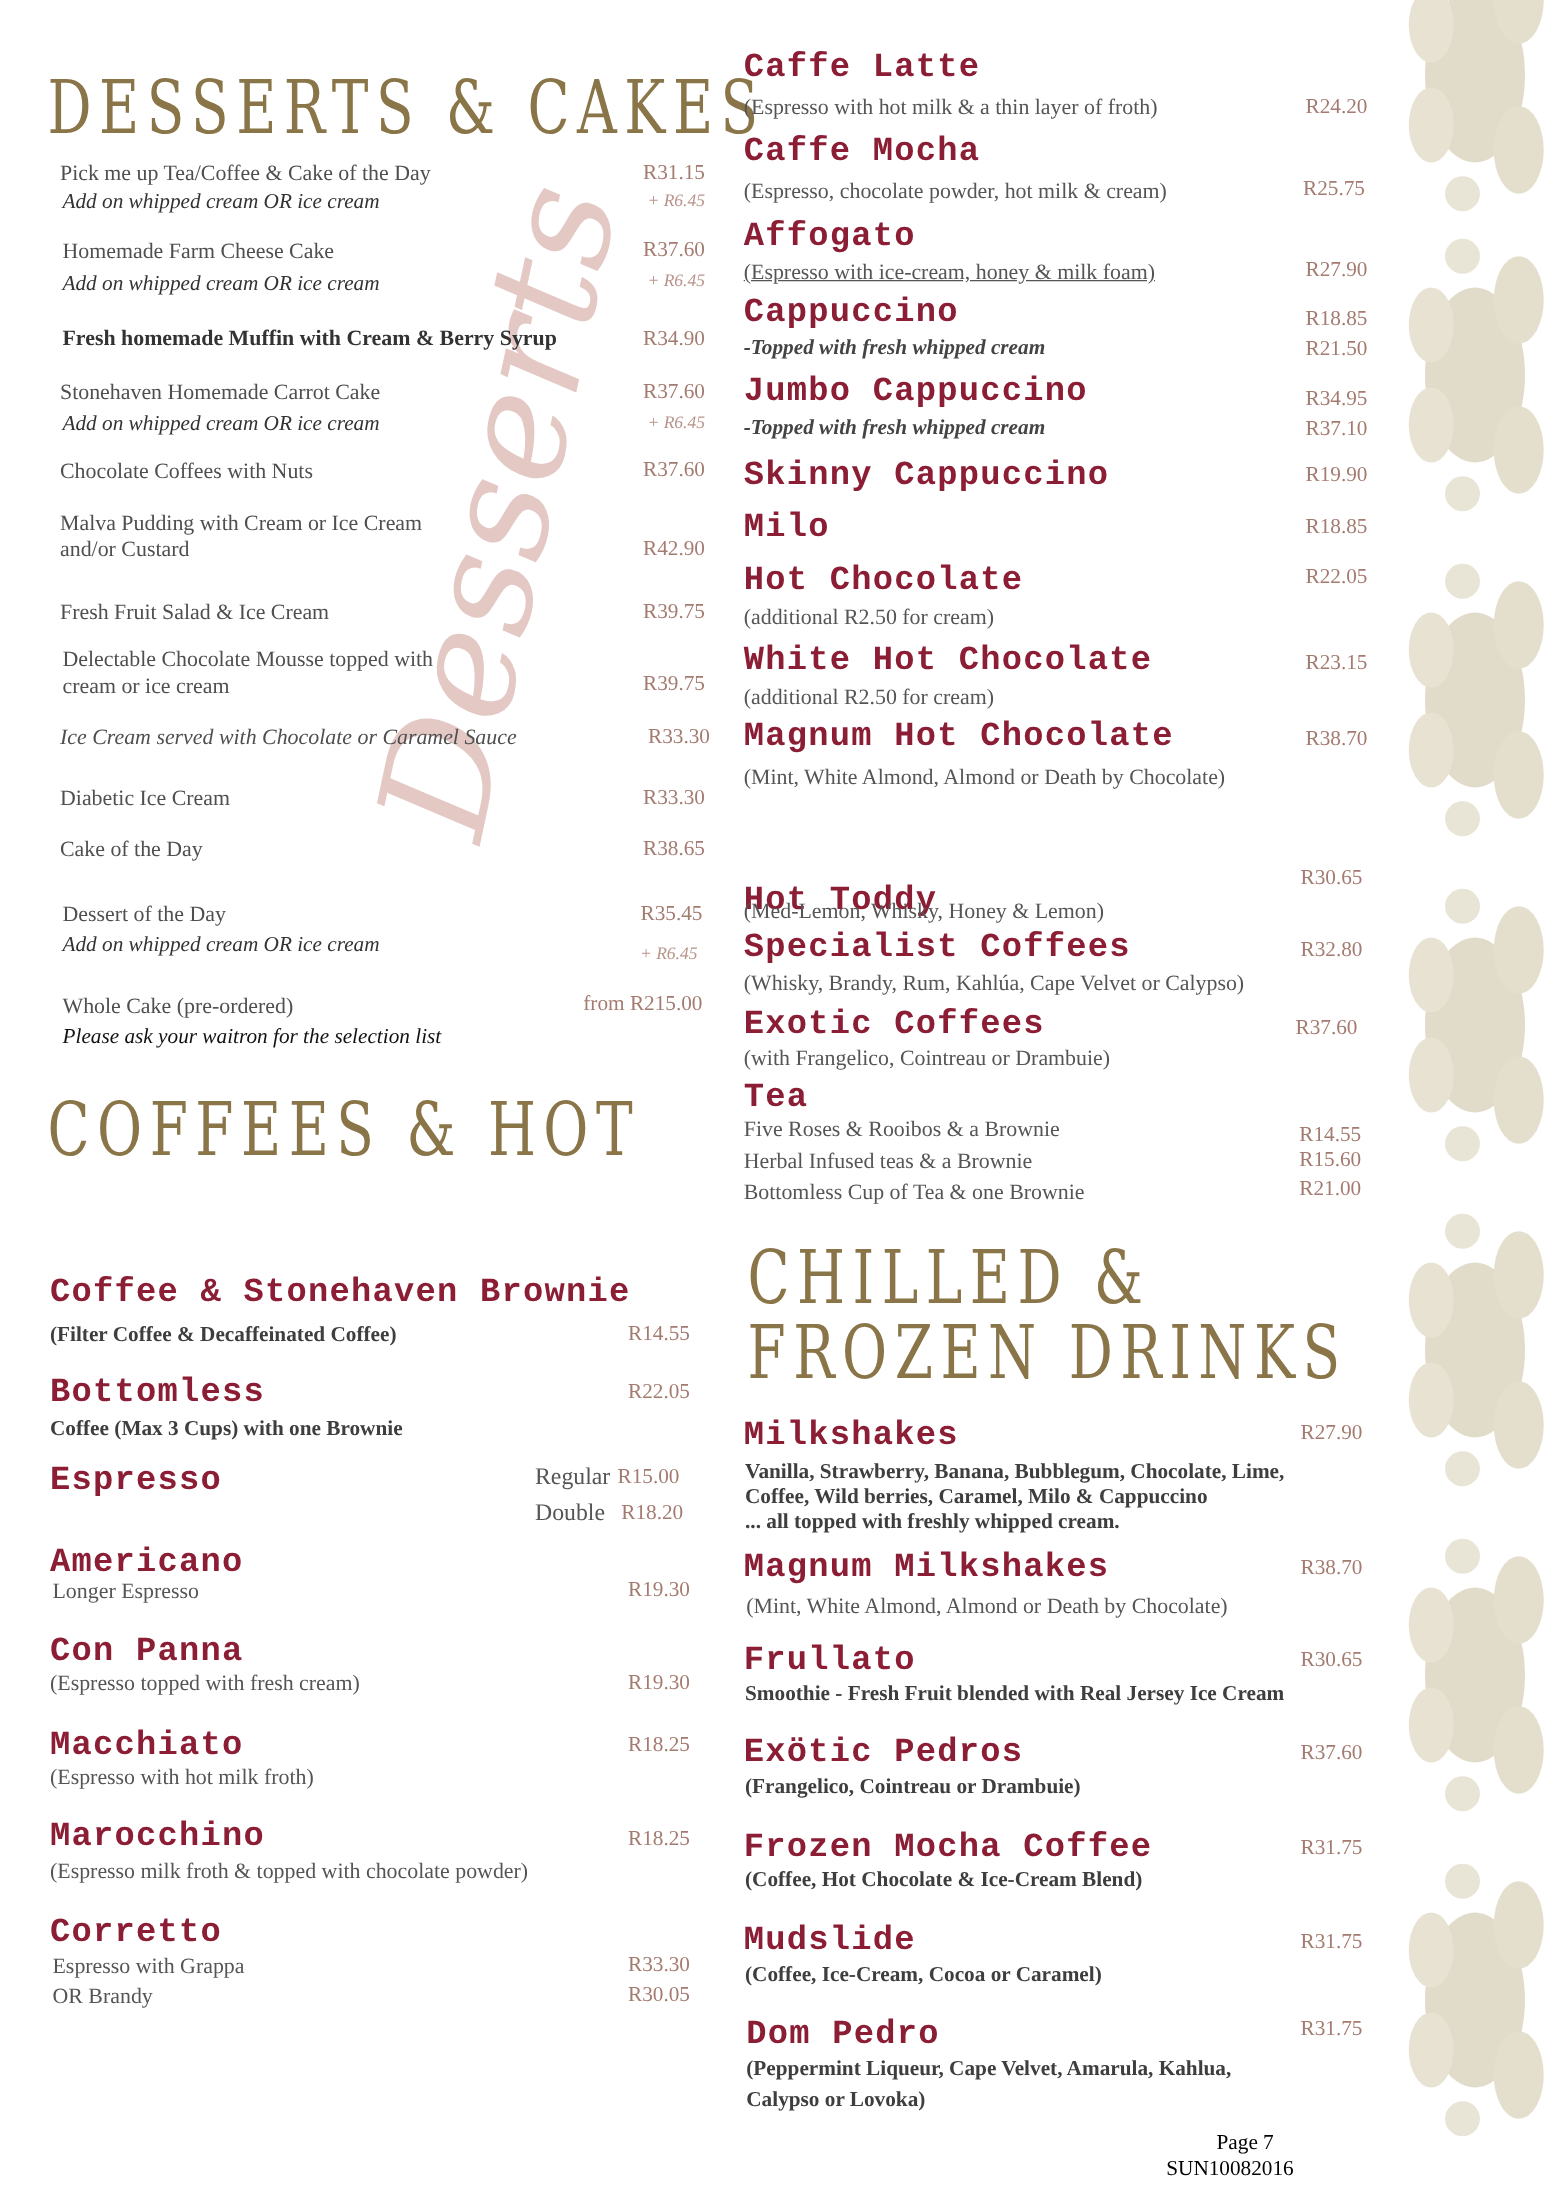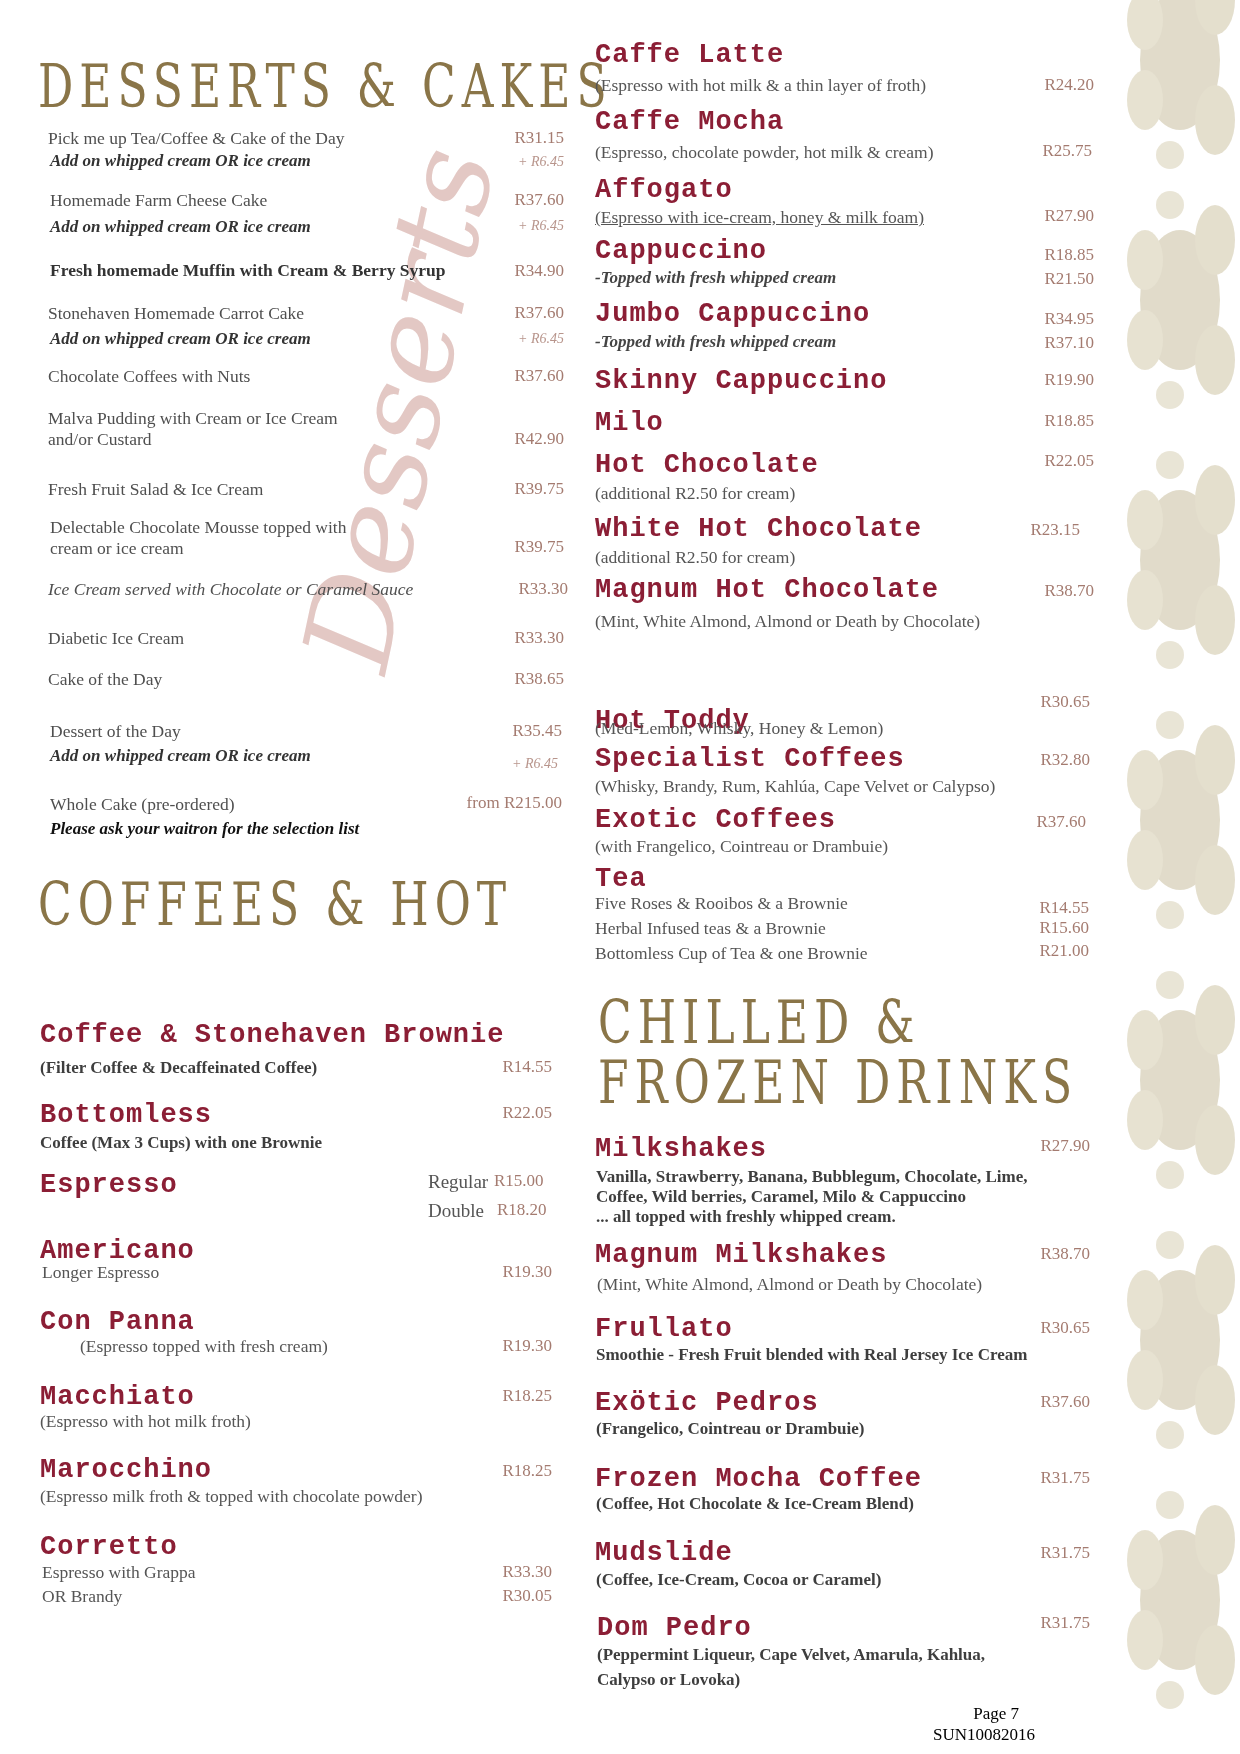--- a/index.html
+++ b/index.html
@@ -3,21 +3,21 @@
 <meta charset="utf-8">
 <style>
   html,body{margin:0;padding:0;}
   body{width:1240px;height:1754px;background:#ffffff;position:relative;overflow:hidden;
        font-family:"Liberation Serif","DejaVu Serif",serif;color:#4a4a4a;}
   .abs{position:absolute;}
   .damask{position:absolute;right:0;top:0;width:190px;height:1754px;opacity:0.55;}
   .heading{position:absolute;font-family:"DejaVu Serif",serif;color:#8a7548;letter-spacing:6px;
            font-weight:normal;transform:scaleY(1.35);transform-origin:left top;}
   .dname{font-size:17.5px;color:#4f4f4f;}
-  .dadd{font-size:17px;font-style:italic;font-weight:bold;color:#333;}
+  .dadd{font-size:17px;font-style:italic;font-weight:normal;color:#333;}
   .dbold{font-size:17.5px;font-weight:bold;color:#333;}
   .price{font-size:17px;color:#a47b70;text-align:right;}
   .paddon{font-size:14px;font-style:italic;color:#b8958c;text-align:right;}
   .title{font-family:"Liberation Mono","DejaVu Sans Mono",monospace;font-weight:bold;color:#8b1e35;
          font-size:27px;letter-spacing:1px;white-space:nowrap;}
   .sub{font-size:17.5px;color:#555;white-space:nowrap;}
   .subb{font-size:17px;font-weight:bold;color:#3e3e3e;white-space:nowrap;}
   .subi{font-size:17px;font-style:italic;font-weight:bold;color:#444;white-space:nowrap;}
   .lbl{font-size:19px;color:#555;}
   .script{position:absolute;left:345px;top:330px;font-family:"DejaVu Serif",serif;font-style:italic;
@@ -119,21 +119,21 @@
   <div class="abs lbl" style="left:428px;top:1171px;">Regular</div>
   <div class="abs price" style="left:494px;top:1171px;">R15.00</div>
   <div class="abs lbl" style="left:428px;top:1200px;">Double</div>
   <div class="abs price" style="left:497px;top:1200px;">R18.20</div>
 
   <div class="abs title" style="left:40px;top:1236px;">Americano</div>
   <div class="abs sub" style="left:42px;top:1262px;">Longer Espresso</div>
   <div class="abs price" style="right:688px;top:1262px;">R19.30</div>
 
   <div class="abs title" style="left:40px;top:1307px;">Con Panna</div>
-  <div class="abs sub" style="left:40px;top:1336px;margin-left:40px;">(Espresso topped with fresh cream)</div>
+  <div class="abs sub" style="left:40px;top:1336px;">(Espresso topped with fresh cream)</div>
   <div class="abs price" style="right:688px;top:1336px;">R19.30</div>
 
   <div class="abs title" style="left:40px;top:1382px;">Macchiato</div>
   <div class="abs sub" style="left:40px;top:1411px;">(Espresso with hot milk froth)</div>
   <div class="abs price" style="right:688px;top:1386px;">R18.25</div>
 
   <div class="abs title" style="left:40px;top:1455px;">Marocchino</div>
   <div class="abs sub" style="left:40px;top:1486px;">(Espresso milk froth &amp; topped with chocolate powder)</div>
   <div class="abs price" style="right:688px;top:1461px;">R18.25</div>
 
@@ -172,21 +172,21 @@
 
   <div class="abs title" style="left:595px;top:408px;">Milo</div>
   <div class="abs price" style="right:146px;top:411px;">R18.85</div>
 
   <div class="abs title" style="left:595px;top:450px;">Hot Chocolate</div>
   <div class="abs sub" style="left:595px;top:483px;">(additional R2.50 for cream)</div>
   <div class="abs price" style="right:146px;top:451px;">R22.05</div>
 
   <div class="abs title" style="left:595px;top:514px;">White Hot Chocolate</div>
   <div class="abs sub" style="left:595px;top:547px;">(additional R2.50 for cream)</div>
-  <div class="abs price" style="right:160px;top:520px;">R23.15</div>
+  <div class="abs price" style="right:146px;top:520px;">R23.15</div>
 
   <div class="abs title" style="left:595px;top:575px;">Magnum Hot Chocolate</div>
   <div class="abs sub" style="left:595px;top:611px;">(Mint, White Almond, Almond or Death by Chocolate)</div>
   <div class="abs price" style="right:146px;top:581px;">R38.70</div>
 
   <div class="abs title" style="left:595px;top:686px;margin-top:20px;">Hot Toddy</div>
   <div class="abs sub" style="left:595px;top:718px;">(Med-Lemon, Whisky, Honey &amp; Lemon)</div>
   <div class="abs price" style="right:150px;top:692px;">R30.65</div>
 
   <div class="abs title" style="left:595px;top:744px;">Specialist Coffees</div>

